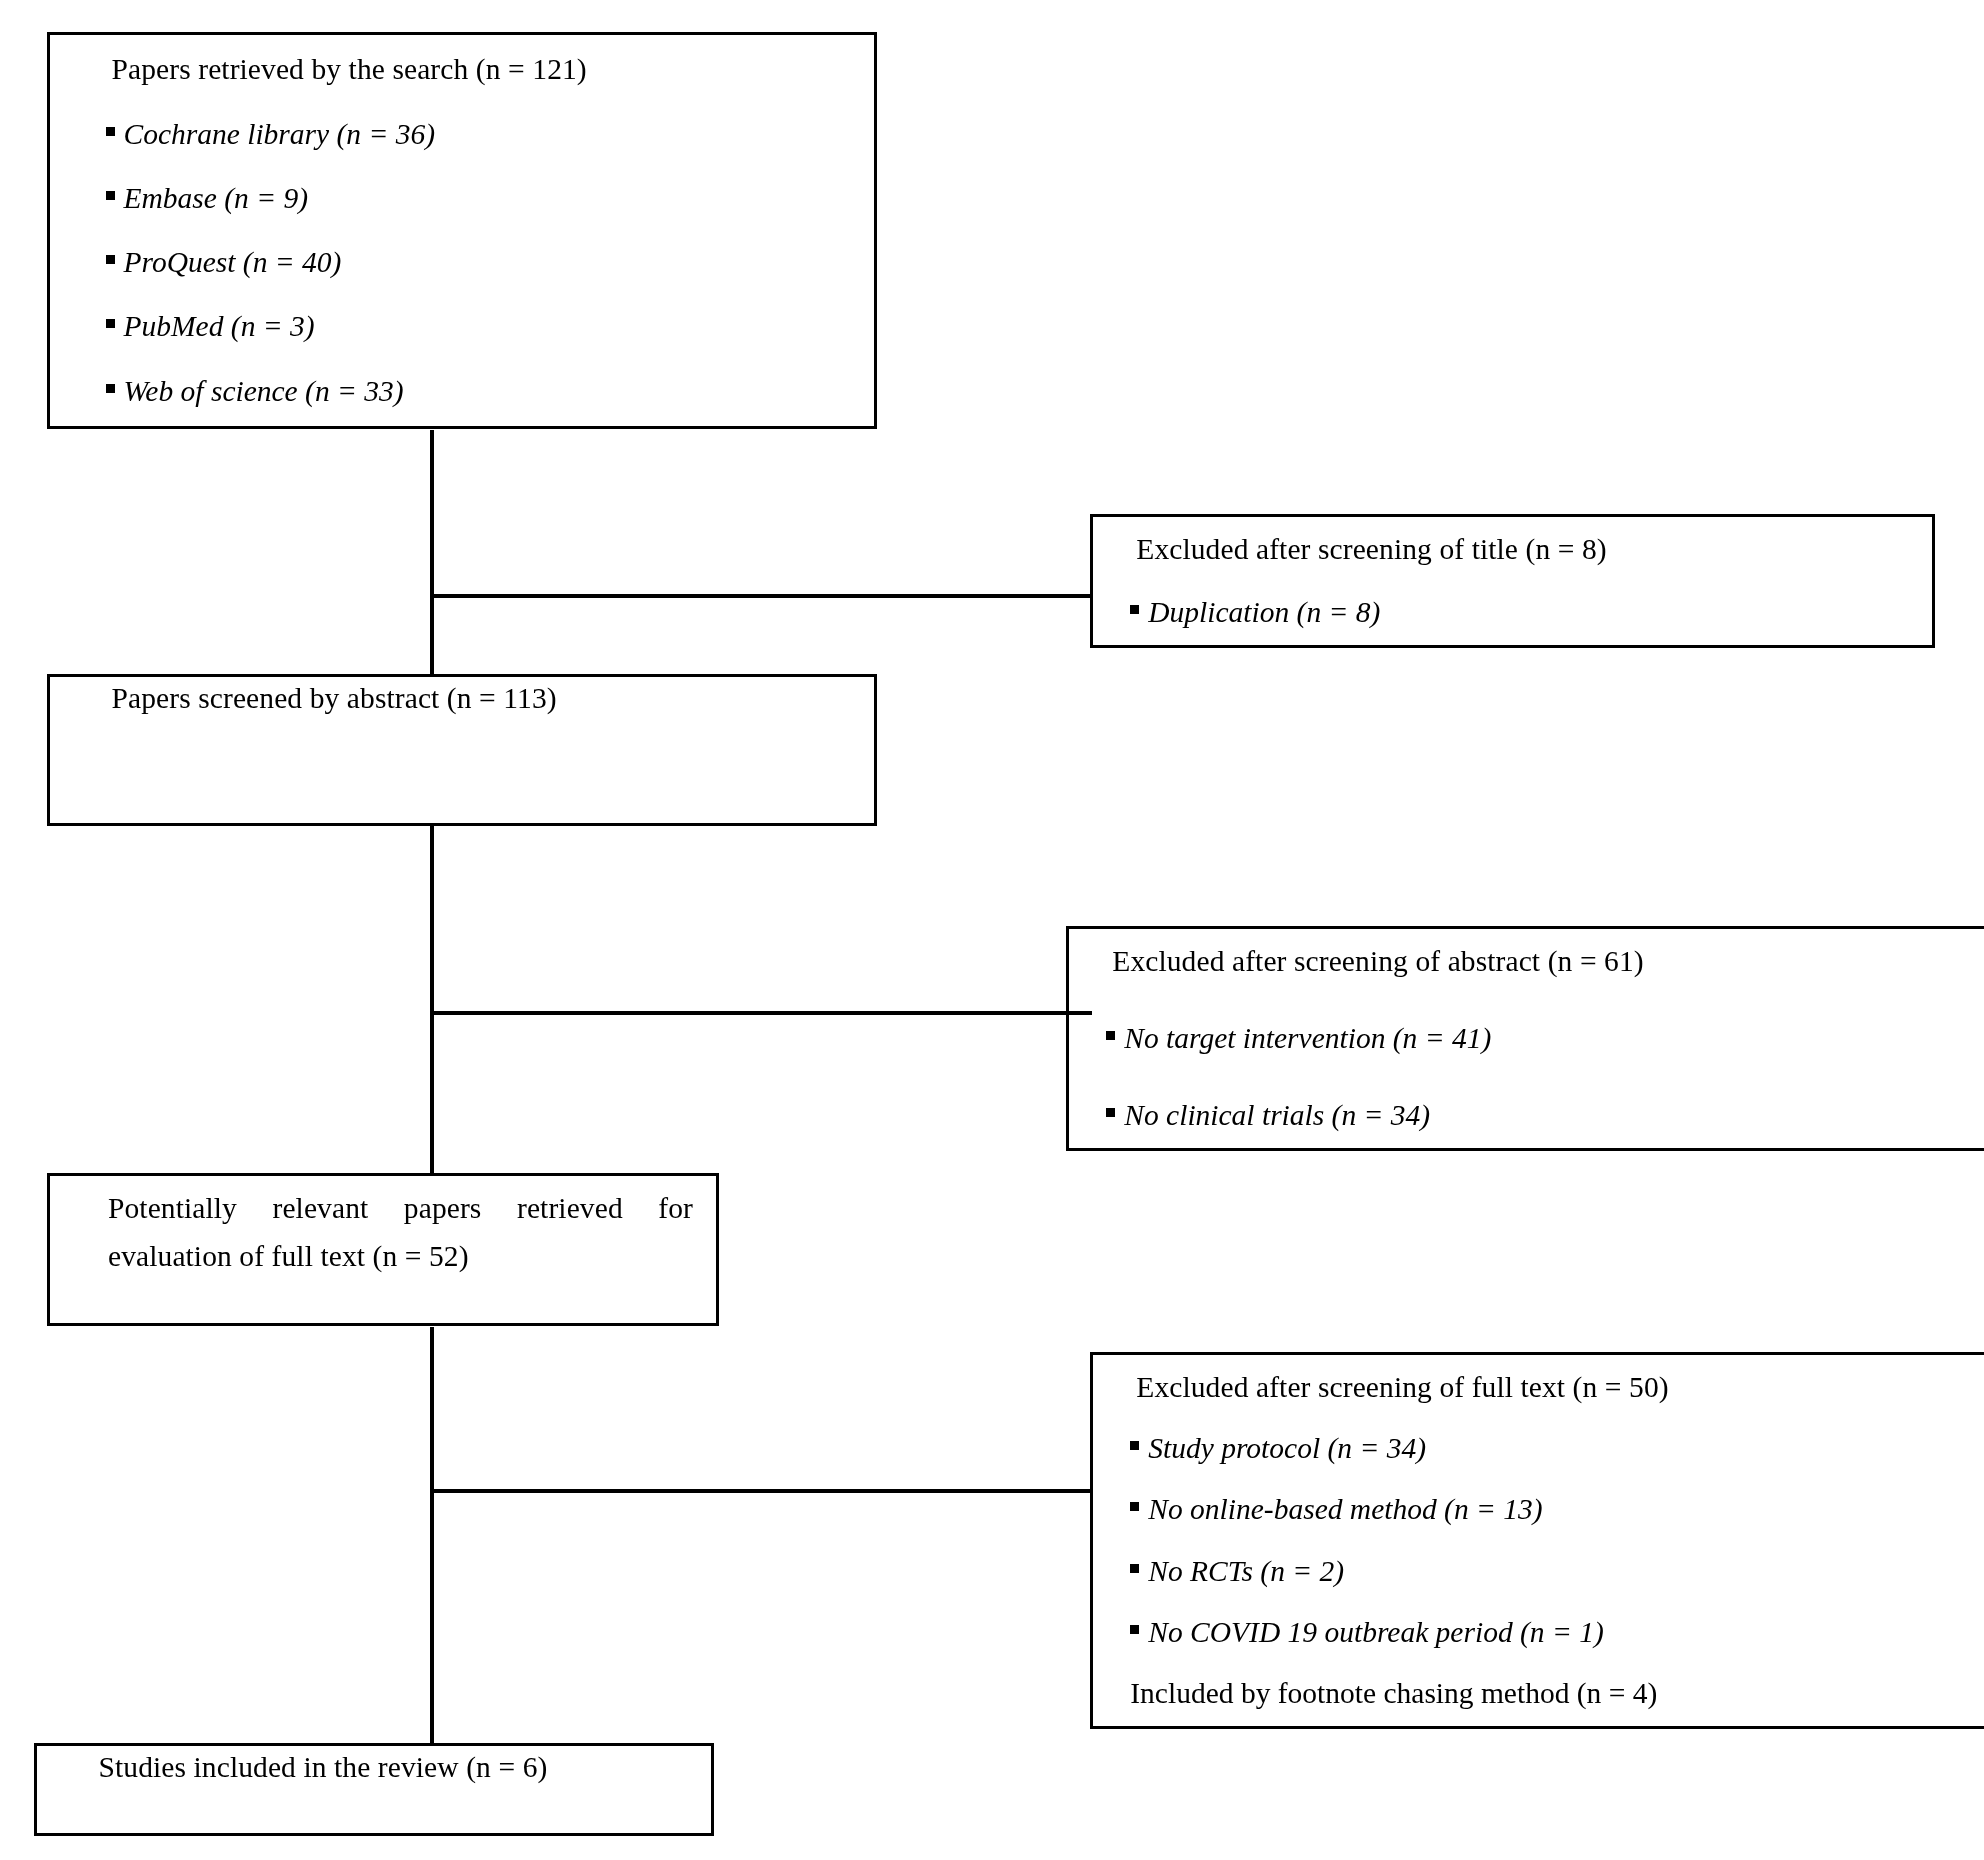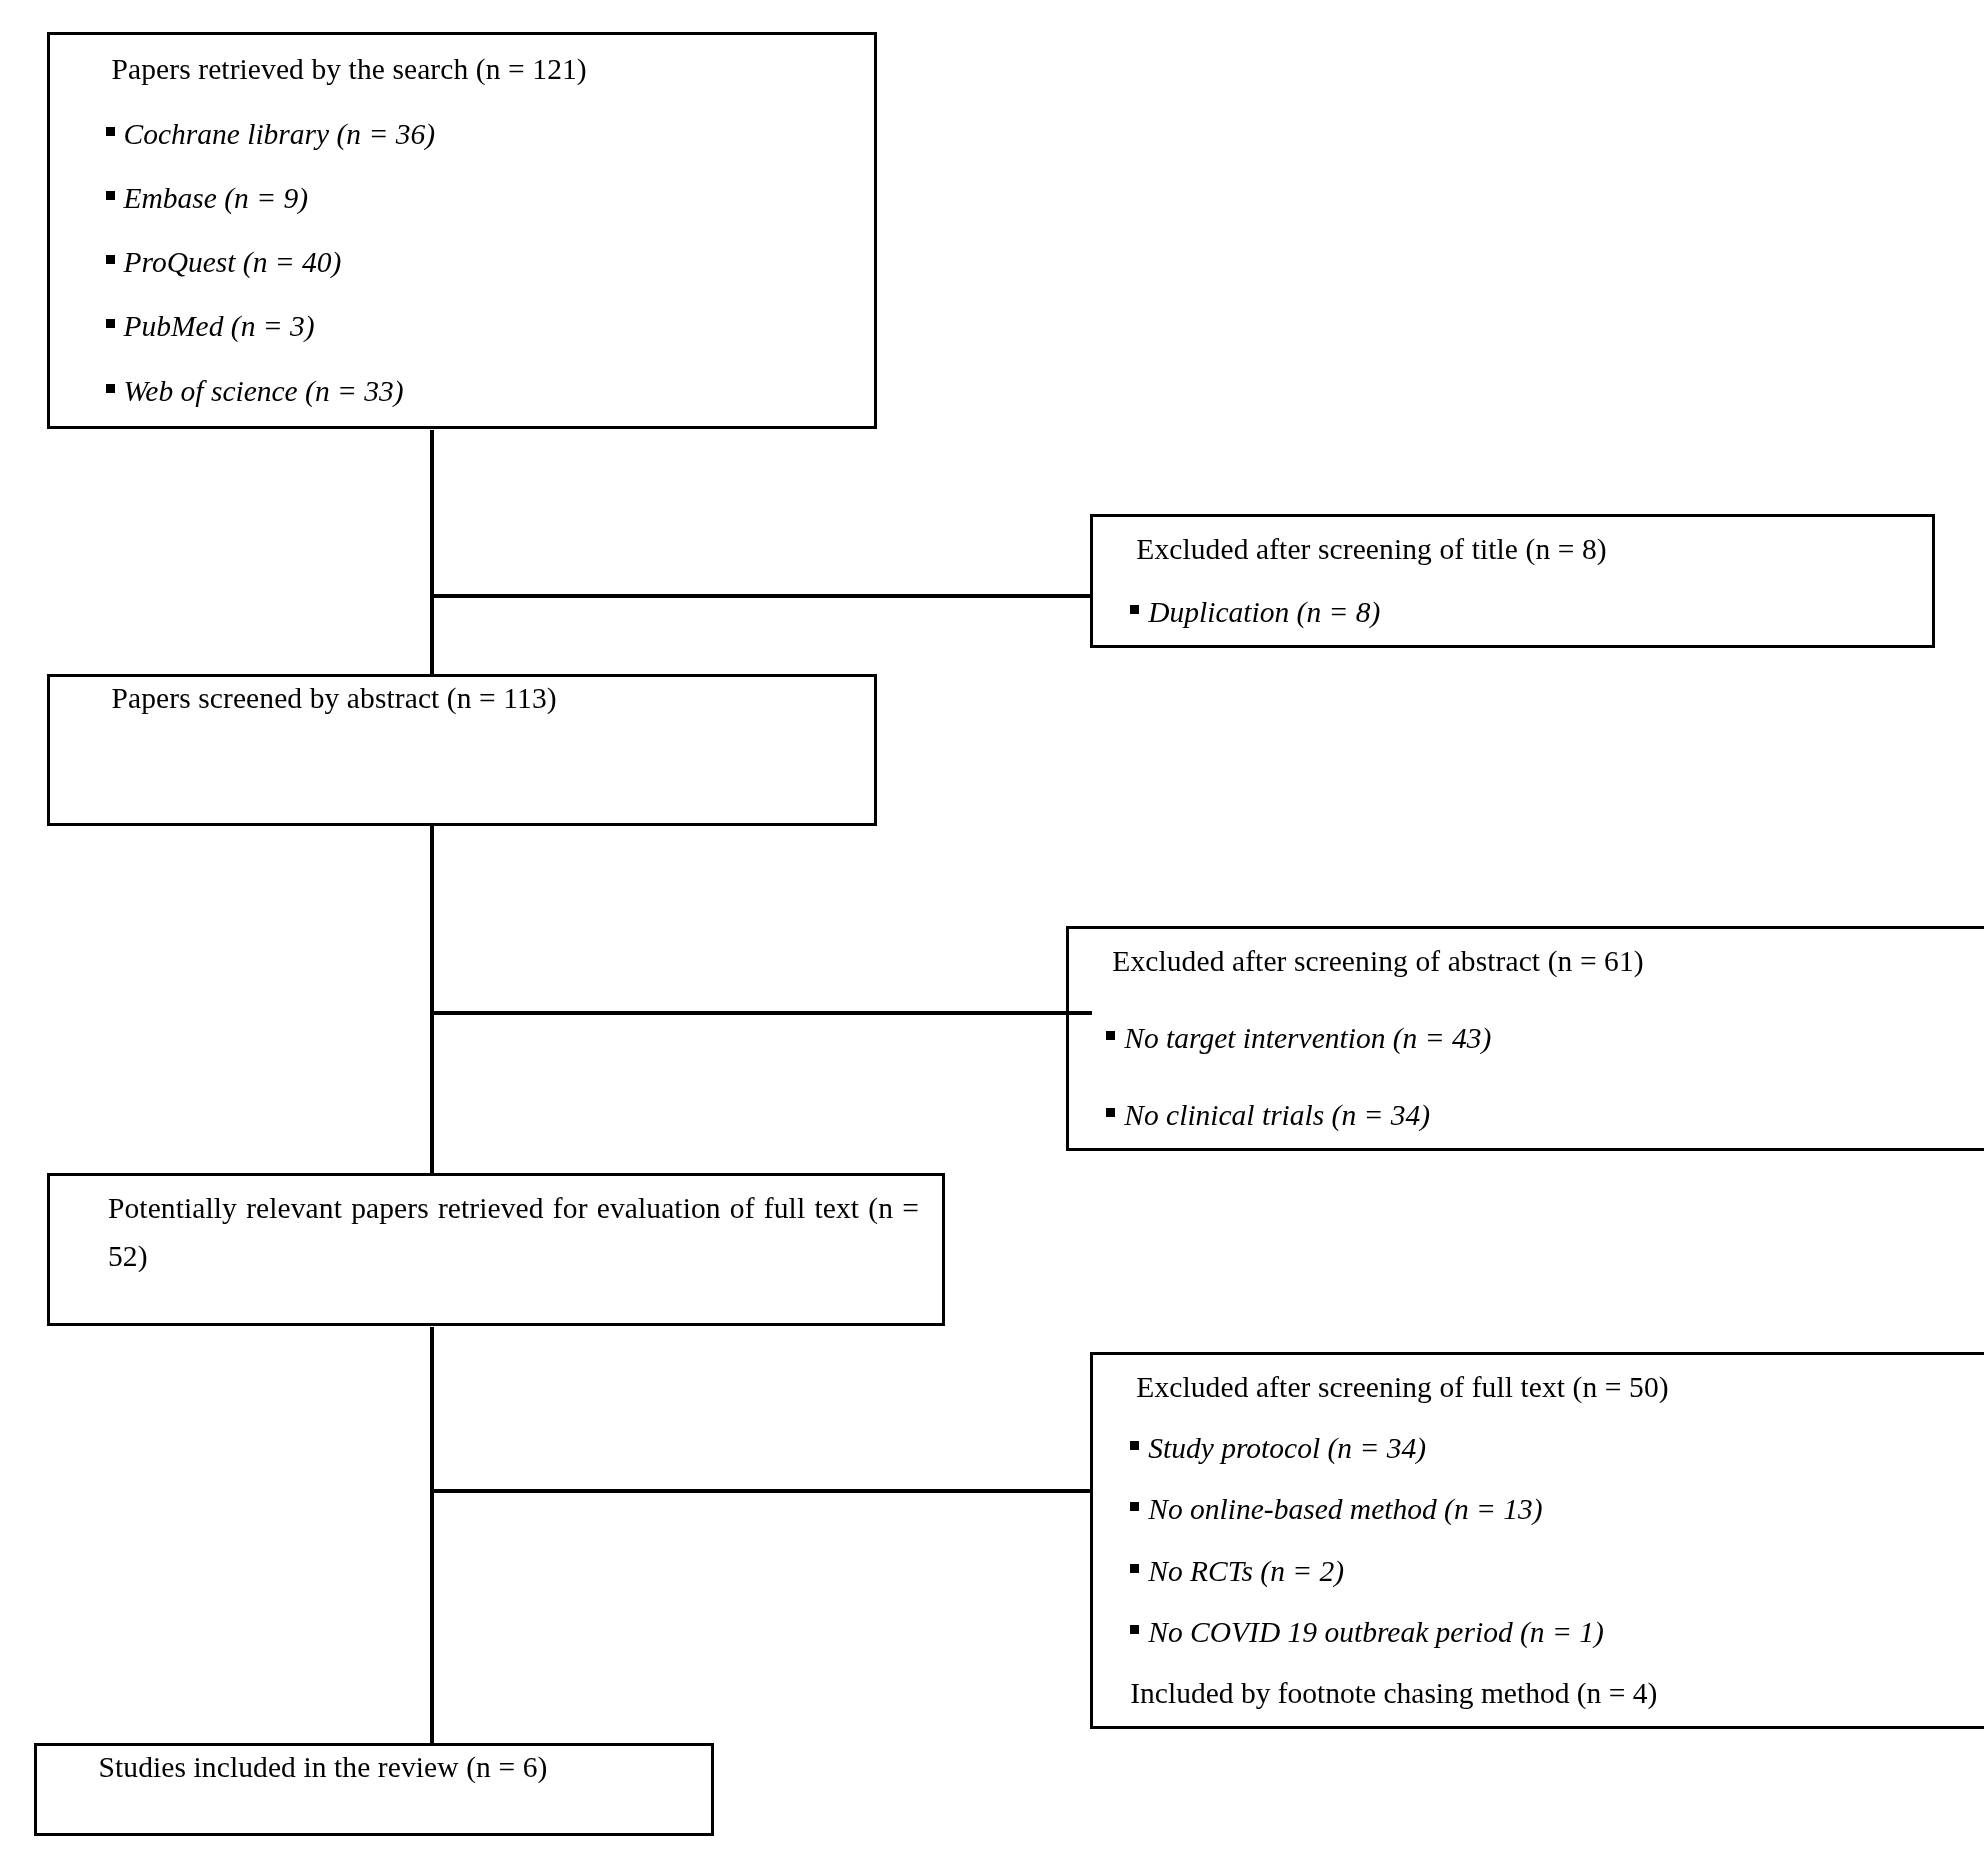--- a/index.html
+++ b/index.html
@@ -103,21 +103,21 @@
   }
   .hline {
     position: absolute;
     height: 4px;
     background: #000000;
   }
 
   
   #box-search        { left: 47px;  top: 32px;   width: 830px; height: 397px; }
   #box-abstract      { left: 47px;  top: 674px; width: 830px; height: 152px; }
-  #box-fulltext      { left: 47px;  top: 1173px; width: 898px; height: 153px; }
+  #box-fulltext      { left: 47px;  top: 1173px; width: 672px; height: 153px; }
   #box-included      { left: 34px;  top: 1743px; width: 680px; height: 93px; }
 
   #box-excl-title    { left: 1090px; top: 514px;  width: 845px; height: 134px; }
   #box-excl-abstract { left: 1066px; top: 926px; width: 1008px; height: 225px; }
   #box-excl-fulltext { left: 1090px; top: 1352px; width: 1024px; height: 377px; }
 
   #box-excl-title .box-inner,
   #box-excl-abstract .box-inner,
   #box-excl-fulltext .box-inner { padding: 17px 23px 17px 11.3px; }
 
@@ -187,21 +187,21 @@
       <div class="line" style="padding-left:32px;">Papers screened by abstract (n = 113)</div>
     </div>
   </div>
 
   <div class="box" id="box-excl-abstract">
     <div class="box-inner">
       <div class="line head">Excluded after screening of abstract (n = 61)</div>
 
       <div class="bullet-row">
         <span class="bullet-glyph"></span>
-        <span class="bullet-text">No target intervention (n = 43)</span>
+        <span class="bullet-text">No target intervention (n = 41)</span>
       </div>
 
       <div class="bullet-row">
         <span class="bullet-glyph"></span>
         <span class="bullet-text">No clinical trials (n = 34)</span>
       </div>
     </div>
   </div>
 
   <div class="box" id="box-fulltext">

